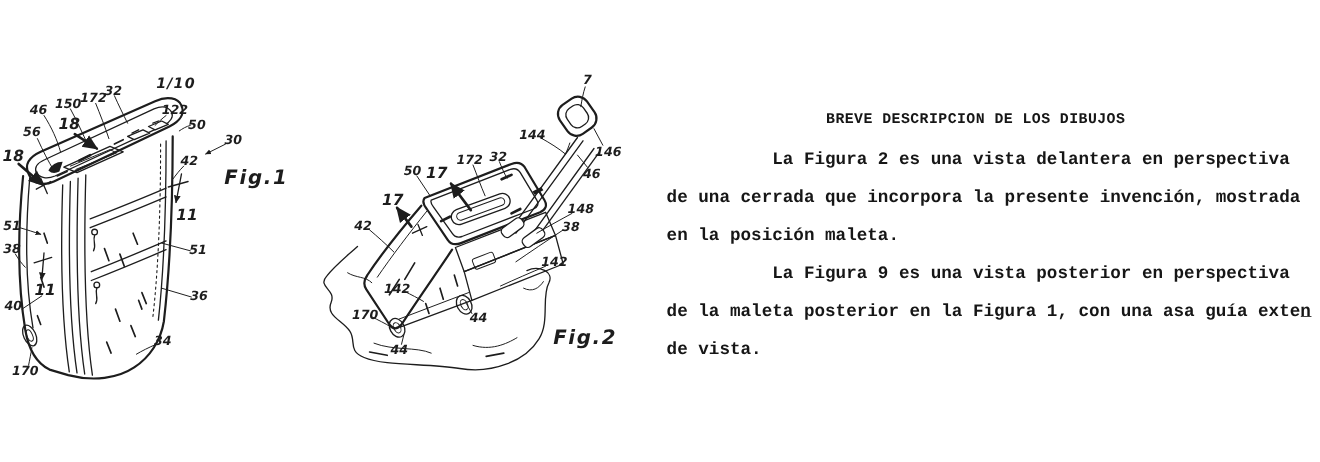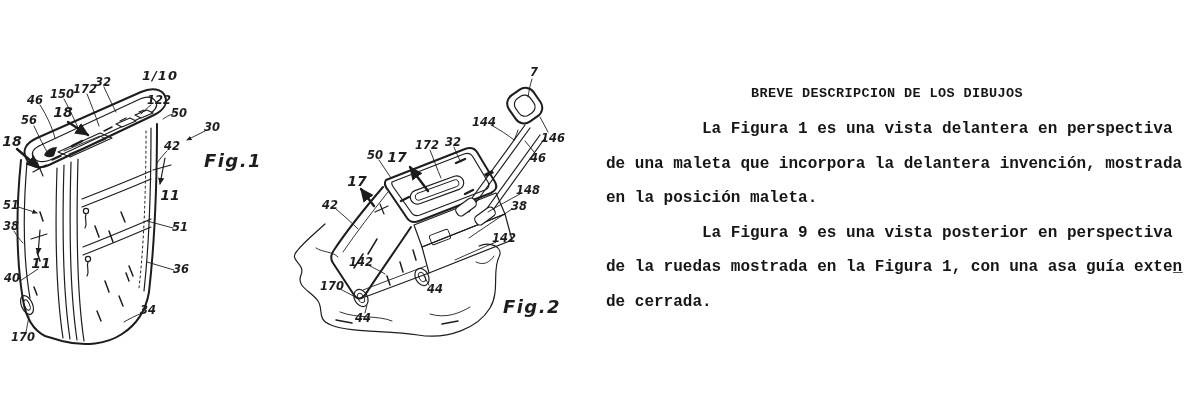--- a/index.html
+++ b/index.html
@@ -13,21 +13,21 @@
   .thk{stroke-width:2.4;}
   .med{stroke-width:1.5;}
   .dot{stroke-width:1;stroke-dasharray:2,3;}
   .fill{fill:#1d1d1d;stroke:none;}
   .wfill{fill:#ffffff;}
   svg text{stroke:none;fill:#1d1d1d;text-anchor:middle;}
   .refnum{font:italic 700 11.5px "DejaVu Sans",sans-serif;}
   .refbold{font:italic 800 14px "DejaVu Sans",sans-serif;}
   .sheetnum{font:italic 600 13px "DejaVu Sans",sans-serif;letter-spacing:1px;}
   .figcap{font:italic 800 18px "DejaVu Sans",sans-serif;letter-spacing:1.5px;}
-  .textcol{position:absolute;left:606px;top:76px;width:592px;color:#161616;
+  .textcol{position:absolute;left:606px;top:92px;width:592px;color:#161616;
            font-family:"Liberation Mono","DejaVu Sans Mono",monospace;font-weight:700;}
   .doc-title{font-size:13.5px;letter-spacing:0.4px;line-height:36px;text-align:center;
              padding-right:30px;white-space:pre;}
   .doc-line{font-size:16px;line-height:34.5px;white-space:pre;}
 </style>
 </head>
 <body>
 
 <div class="page">
 
@@ -267,21 +267,21 @@
     <text class="refnum" x="224" y="242">142</text>
     <text class="refnum" x="81" y="266">142</text>
     <text class="refnum" x="52" y="290">170</text>
     <text class="refnum" x="155" y="293">44</text>
     <text class="refnum" x="83" y="322">44</text>
     <text class="figcap" x="252" y="313">Fig.2</text>
   </svg>
 
   <div class="textcol">
     <div class="doc-title">BREVE DESCRIPCION DE LOS DIBUJOS</div>
-    <div class="doc-line">          La Figura 1 es una vista delantera en perspectiva</div>
-    <div class="doc-line">de una maleta que incorpora la delantera invención, mostrada</div>
+    <div class="doc-line">          La Figura 2 es una vista delantera en perspectiva</div>
+    <div class="doc-line">de una cerrada que incorpora la presente invención, mostrada</div>
     <div class="doc-line">en la posición maleta.</div>
     <div class="doc-line">          La Figura 9 es una vista posterior en perspectiva</div>
-    <div class="doc-line">de la ruedas mostrada en la Figura 1, con una asa guía exten̲</div>
-    <div class="doc-line">de cerrada.</div>
+    <div class="doc-line">de la maleta posterior en la Figura 1, con una asa guía exten̲</div>
+    <div class="doc-line">de vista.</div>
   </div>
 
 </div>
 
 </body></html>

